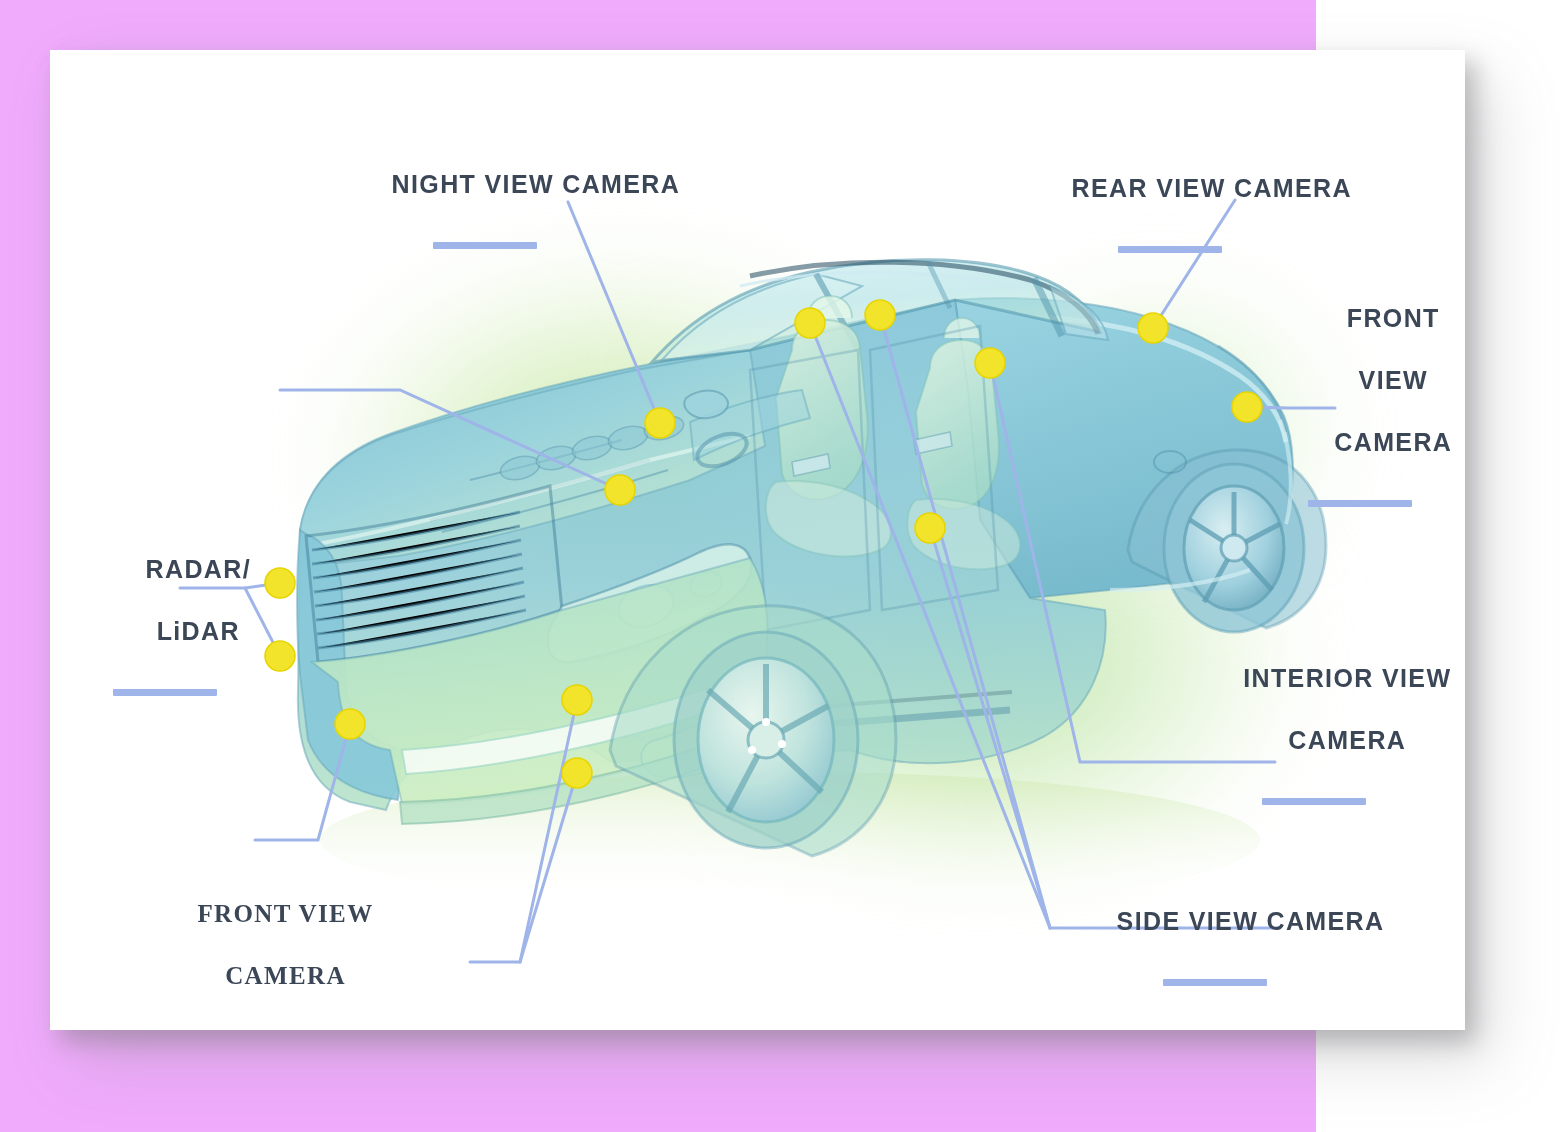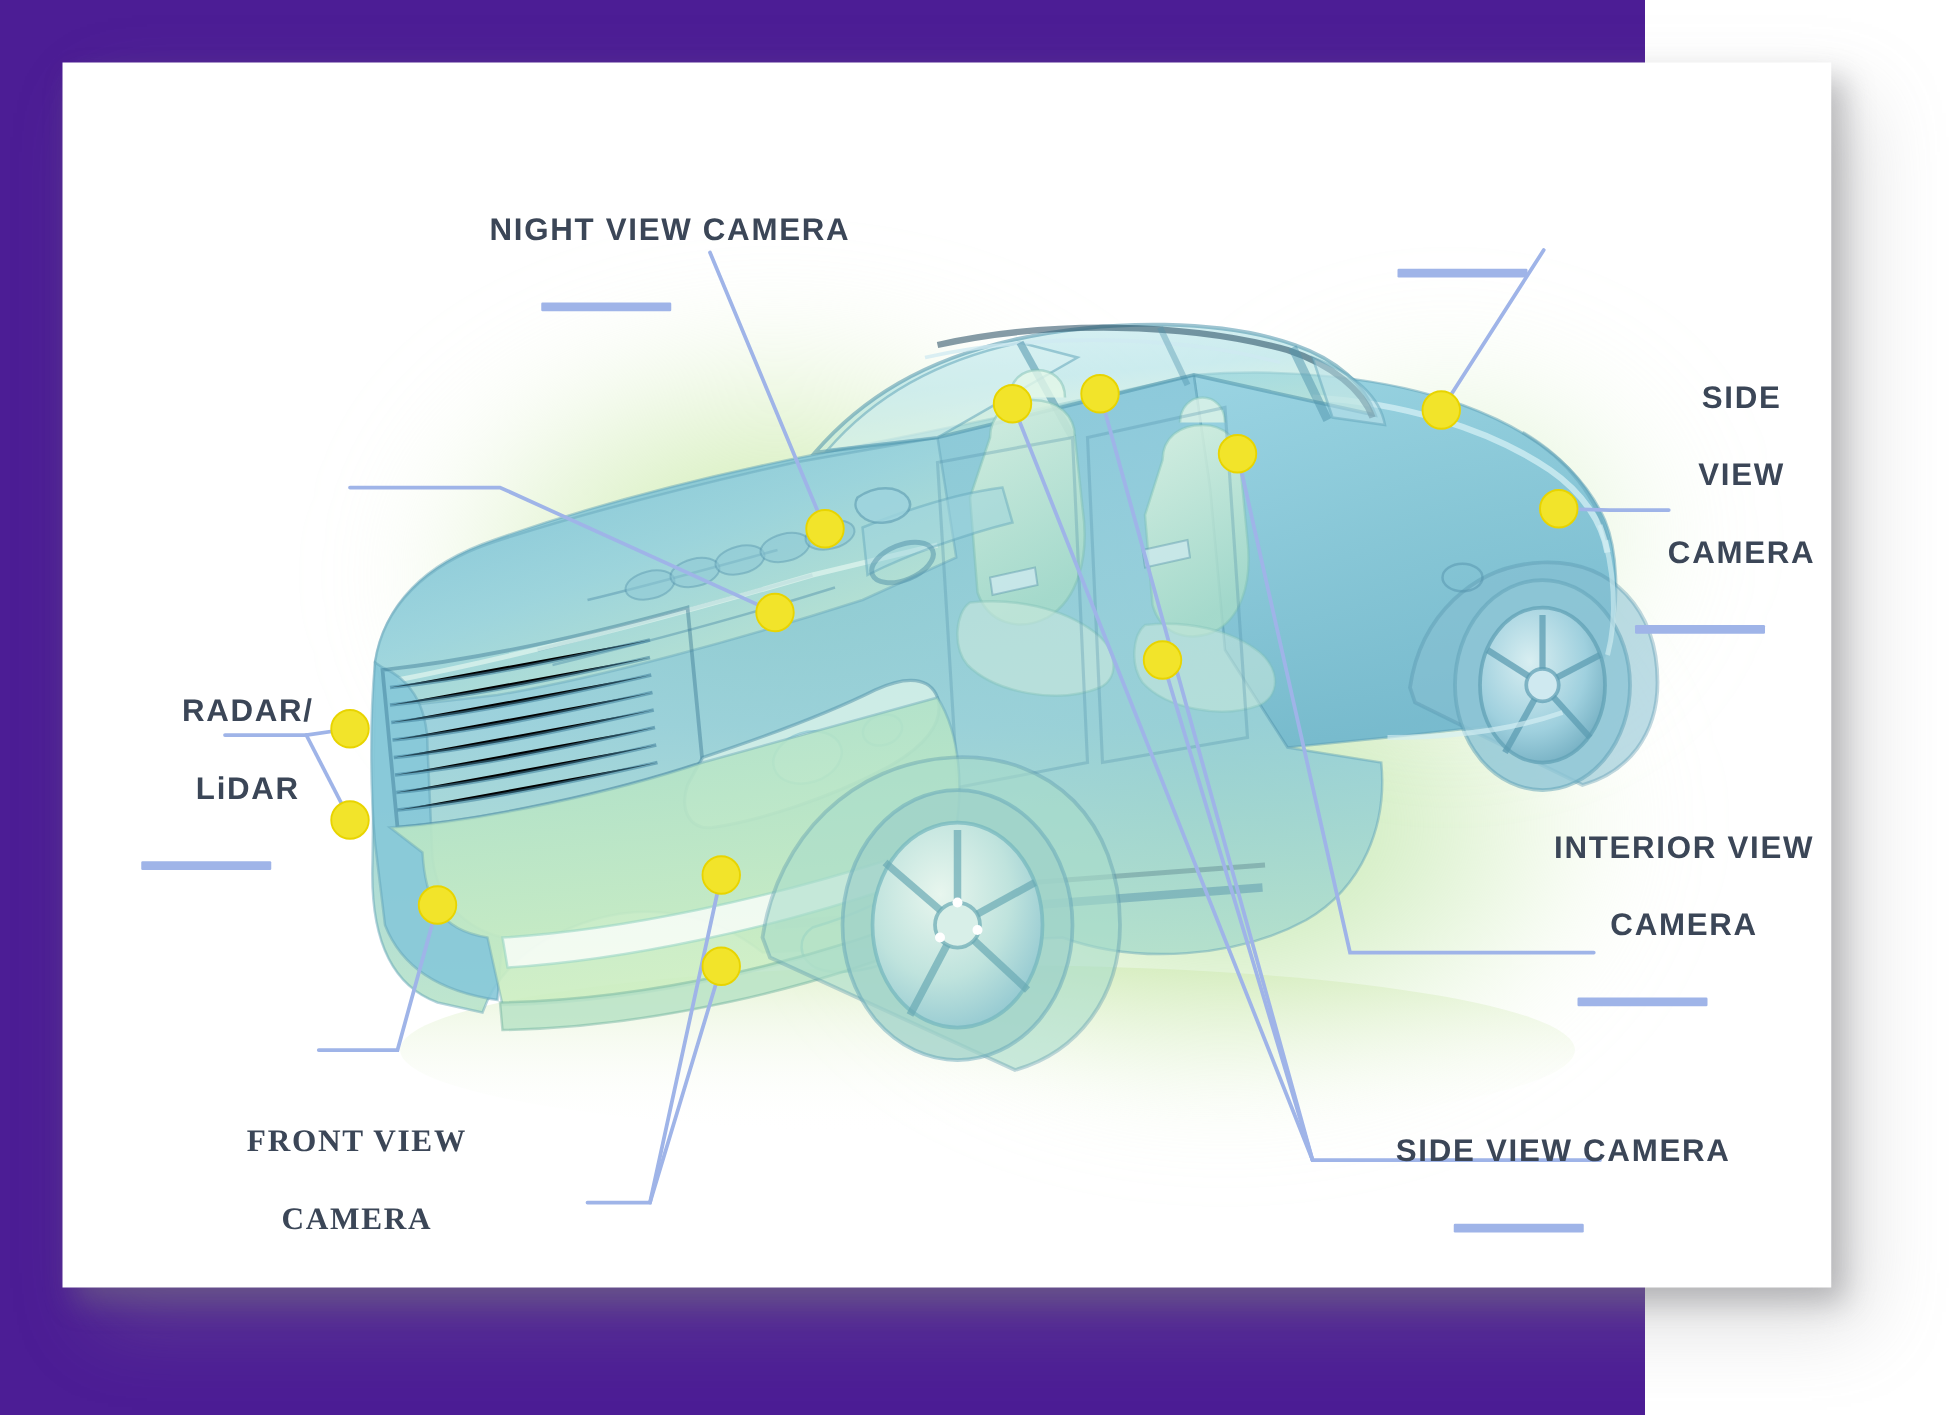--- a/index.html
+++ b/index.html
@@ -1,17 +1,17 @@
 <!DOCTYPE html>
 <html><head>
 <meta charset="utf-8">
 <style>
   html,body{margin:0;padding:0;background:#ffffff;}
   body{width:1568px;height:1132px;overflow:hidden;font-family:"Liberation Sans",sans-serif;}
-  #stage{position:relative;width:1316px;height:1132px;background:#4c1d95;}
+  #stage{position:relative;width:1316px;height:1132px;background:#f0abfc;}
 
   
   #card{
     position:absolute;left:50px;top:50px;width:1415px;height:980px;
     background:#ffffff;
     box-shadow: 10px 12px 22px rgba(120,120,125,.45),
                 26px 30px 60px rgba(140,140,145,.28);
   }
   #card-inner{position:absolute;inset:0;overflow:hidden;}
 
@@ -311,25 +311,26 @@
             <circle cx="1197" cy="357" r="15" fill="#f2e42a" stroke="#e8d400" stroke-width="1.5"></circle>
           </g>
       </svg>
 
       <div class="label lw-m" style="left:275px;top:88px;width:320px;">
         <span>NIGHT VIEW CAMERA</span>
         <span class="ul"></span>
       </div>
 
       <div class="label lw-m" style="left:955px;top:92px;width:330px;">
+        <span>REAR VIEW CAMERA</span>
         <span class="ul"></span>
       </div>
 
       <div class="label lw-m" style="left:1215px;top:222px;width:190px;">
-        <span>SIDE</span><br>
+        <span>FRONT</span><br>
         <span>VIEW</span><br>
         <span>CAMERA</span>
         <span class="ul"></span>
       </div>
 
 
       <div class="label lw-m" style="left:15px;top:473px;width:200px;text-align:center;">
         <span>RADAR/</span><br>
         <span>LiDAR</span>
         <span class="ul"></span>

